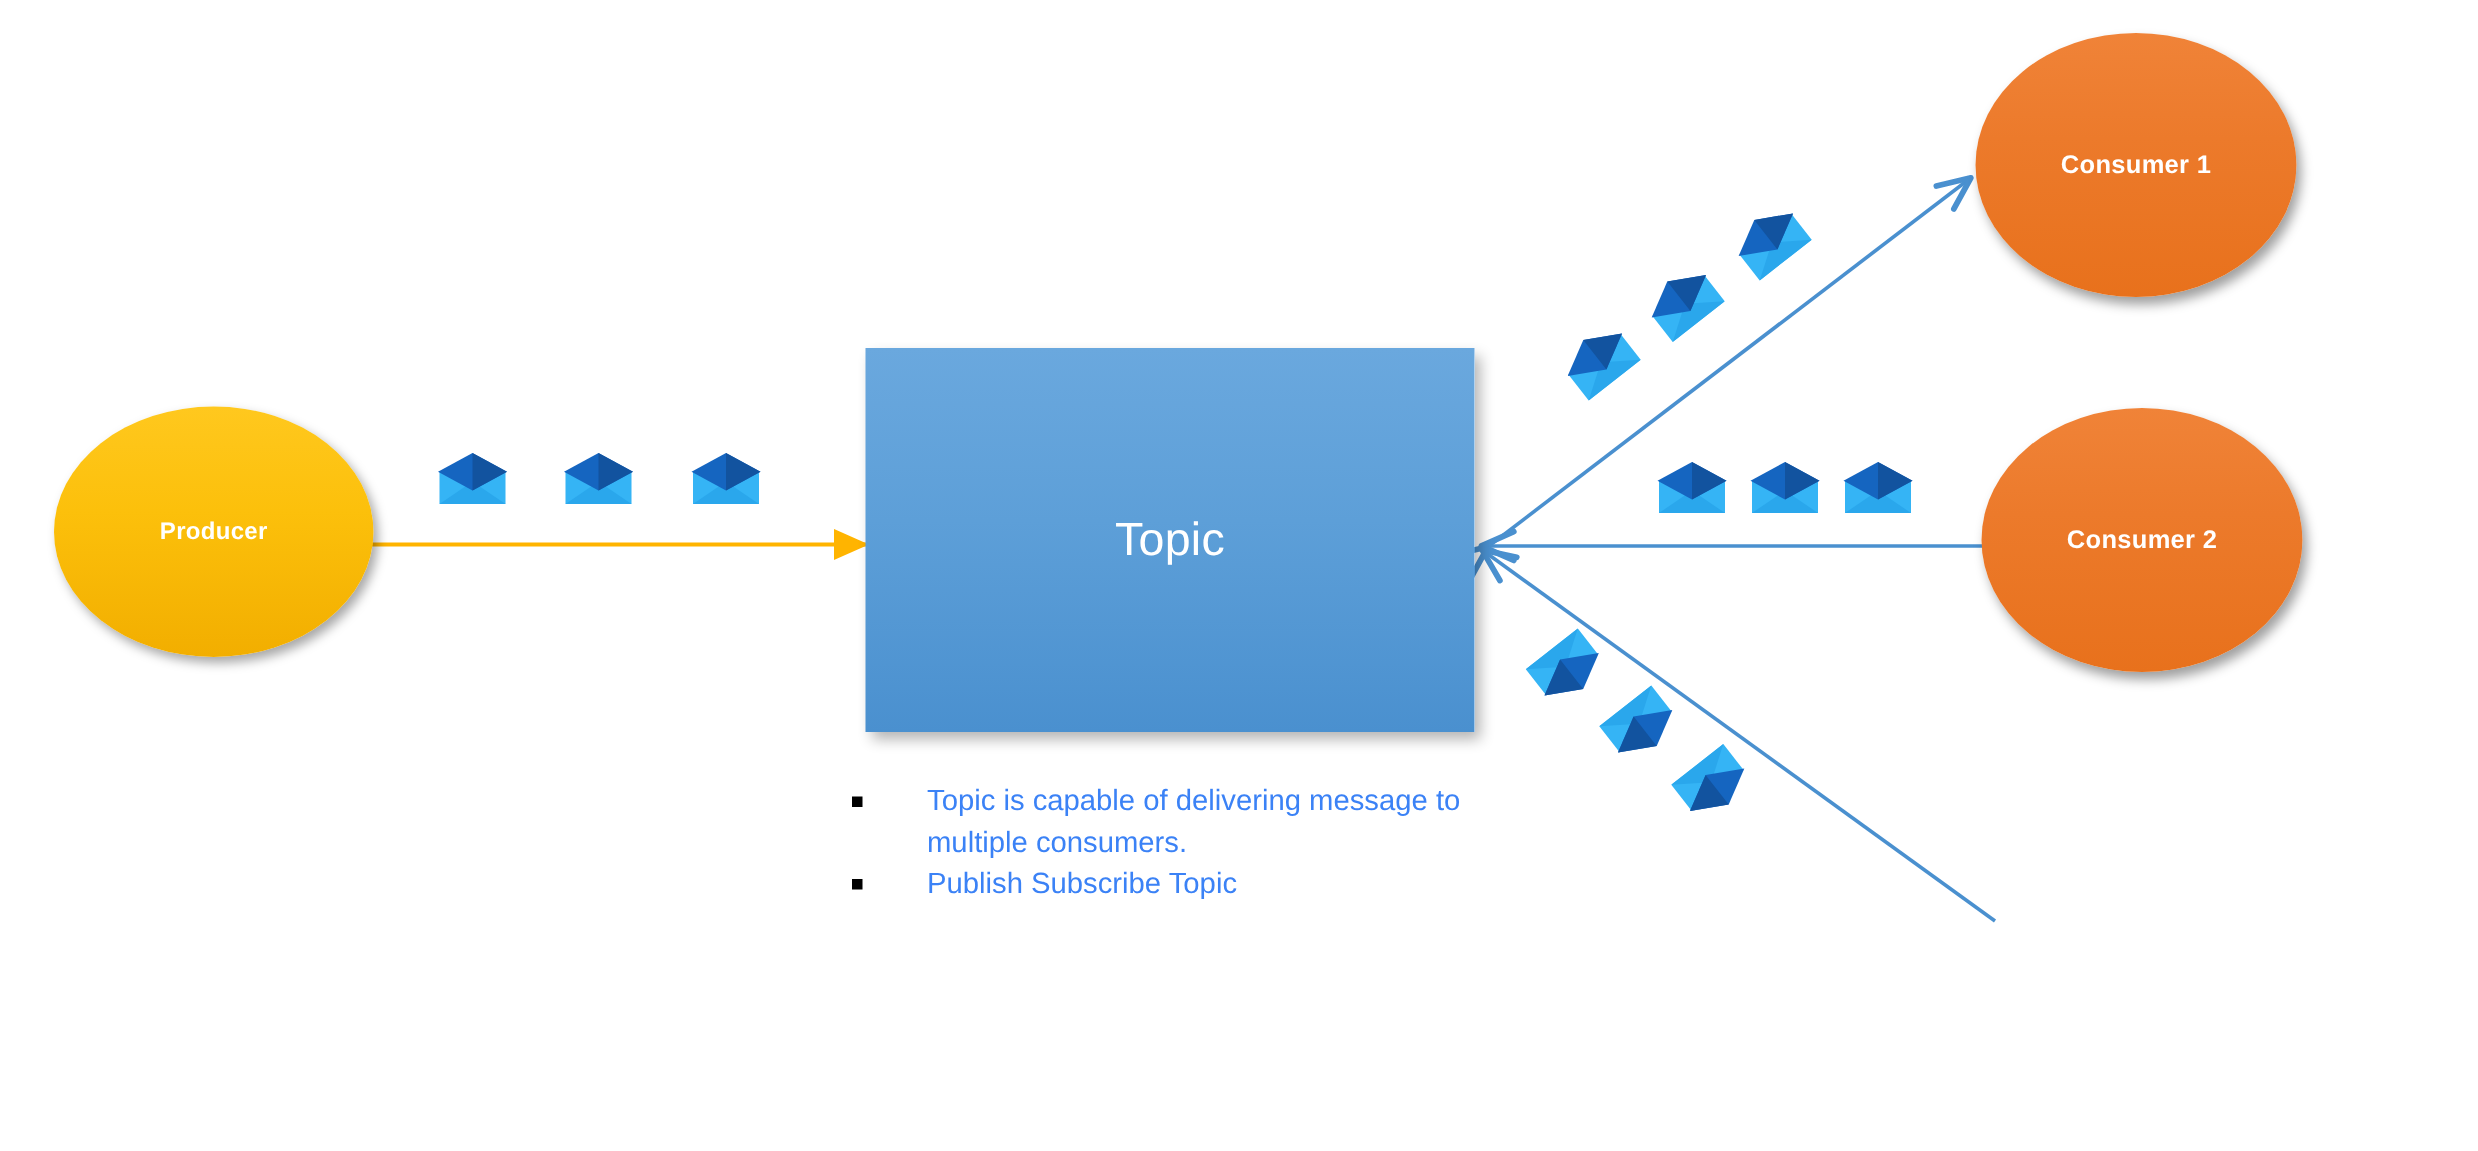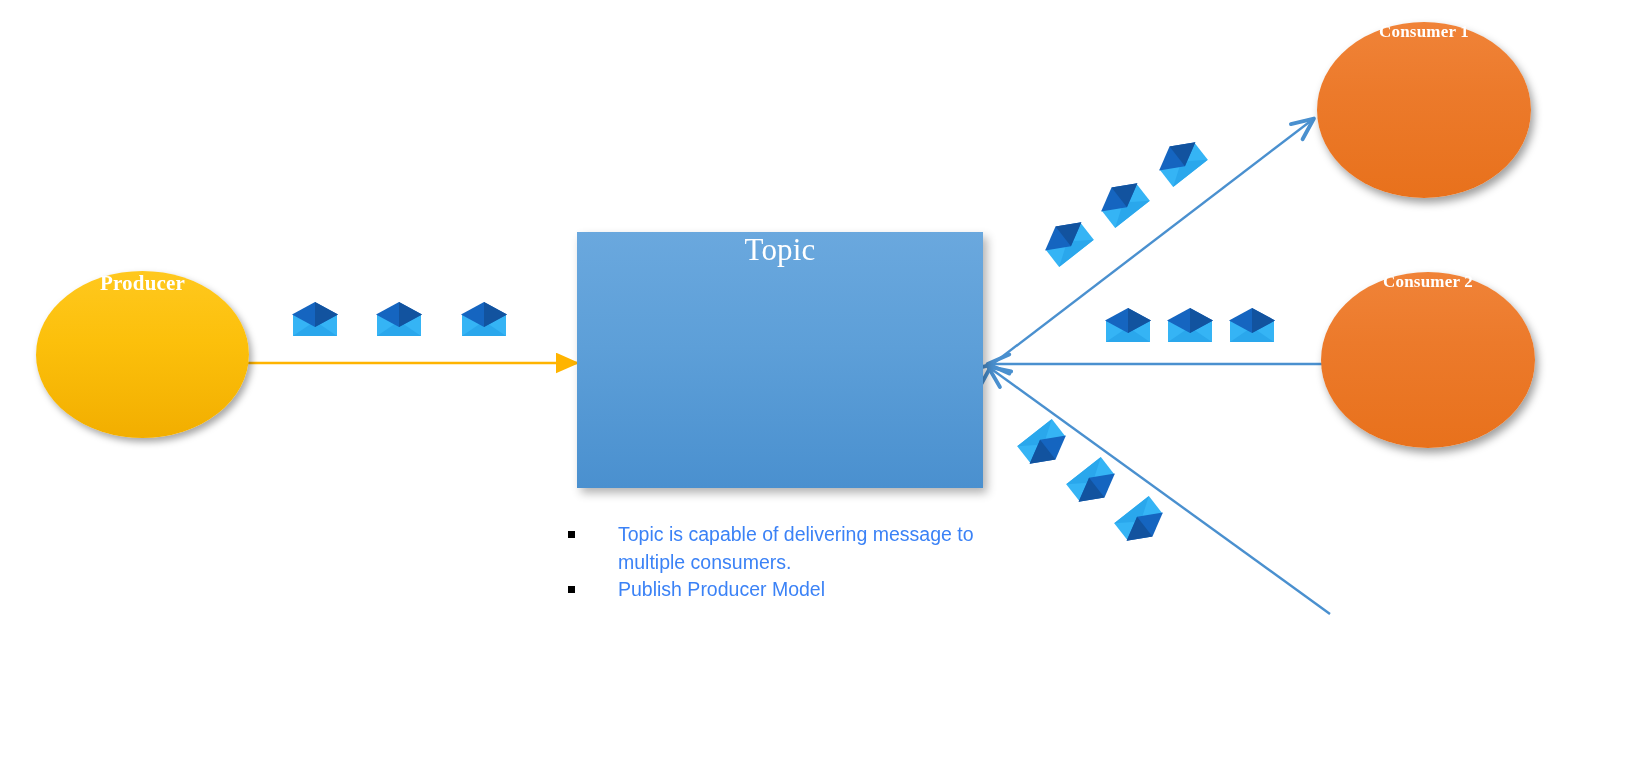--- a/index.html
+++ b/index.html
@@ -24,38 +24,37 @@
     left: 0;
     top: 0;
     width: 1652px;
     height: 767px;
   }
 
   
   .node {
     position: absolute;
     display: flex;
-    align-items: flex-start;
+    align-items: center;
     justify-content: center;
     text-align: center;
     color: #ffffff;
     font-weight: bold;
     letter-spacing: 0.2px;
-    font-family: Liberation Serif, serif;
   }
 
   .ellipse-producer {
     left: 36px;
     top: 271px;
     width: 213px;
     height: 167px;
     border-radius: 50%;
     background: linear-gradient(180deg, #FFC81E 0%, #FCC00B 42%, #F2AE00 100%);
     box-shadow: 3px 4px 7px rgba(0,0,0,0.35);
-    font-size: 21px;
+    font-size: 16px;
   }
 
   .ellipse-consumer {
     width: 214px;
     height: 176px;
     border-radius: 50%;
     background: linear-gradient(180deg, #F08338 0%, #EC7A2B 40%, #E8711C 100%);
     box-shadow: 3px 5px 8px rgba(0,0,0,0.38);
     font-size: 17px;
   }
@@ -278,18 +277,18 @@
   </div>
 
   <div id="bullets">
     <ul>
       <li>
         <span class="bullet-marker"></span>
         <span>Topic is capable of delivering message to multiple consumers.</span>
       </li>
       <li>
         <span class="bullet-marker"></span>
-        <span>Publish Producer Model</span>
+        <span>Publish Subscribe Topic</span>
       </li>
     </ul>
   </div>
 
 </div>
 
 </body></html>

